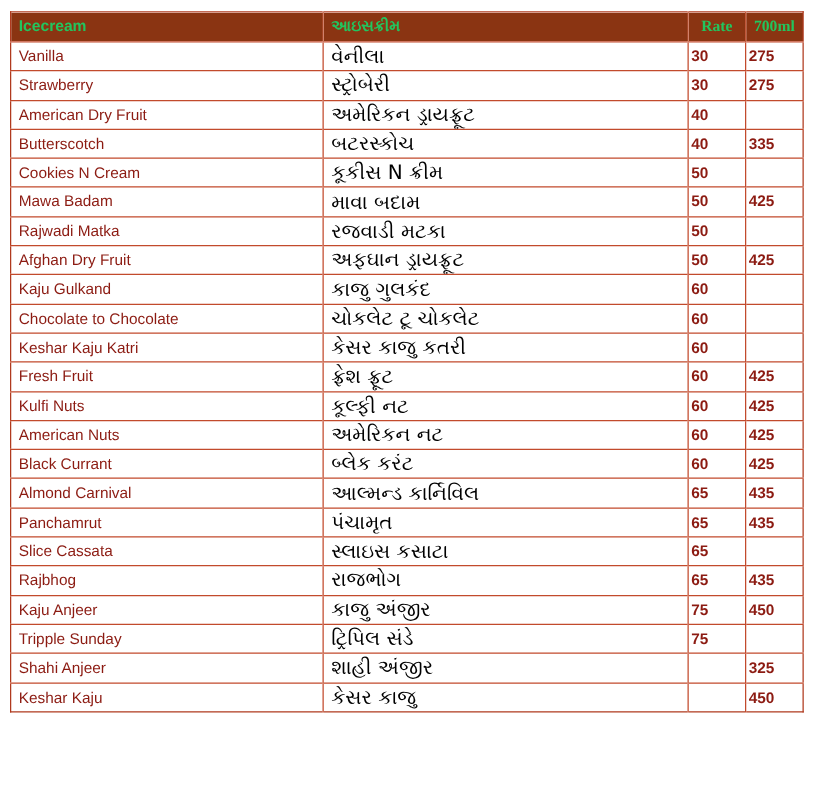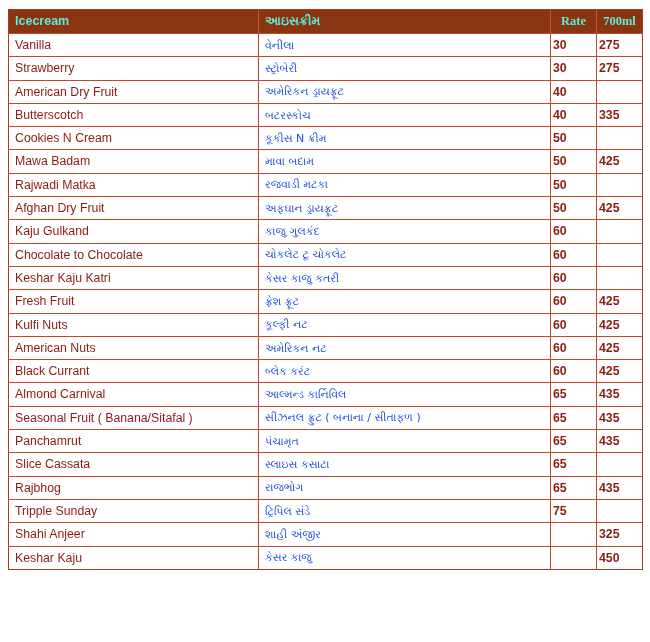--- a/index.html
+++ b/index.html
@@ -24,21 +24,21 @@
     table-layout: fixed;
     border: 1px solid #b03a1e;
   }
   table.menu col.c-en    { width: 250px; }
   table.menu col.c-gu    { width: 292px; }
   table.menu col.c-rate  { width: 46px; }
   table.menu col.c-ml    { width: 46px; }
 
   thead th {
     background: #8a3412;
-    color: #5eead4;
+    color: #22c55e;
     font-weight: bold;
     font-size: 12.5px;
     height: 24px;
     padding: 0 6px;
     text-align: left;
     border-right: 1px solid #c2583a;
     line-height: 1;
     white-space: nowrap;
     overflow: hidden;
   }
@@ -57,22 +57,22 @@
     border-top: 1px solid #c24a2c;
     border-right: 1px solid #c24a2c;
     white-space: nowrap;
     overflow: hidden;
     line-height: 1;
     vertical-align: middle;
   }
   tbody td:last-child { border-right: none; }
   tbody td.gu {
     font-family: "DejaVu Sans", "Liberation Sans", sans-serif;
-    font-size: 11px;
-    color: #1d4ed8;
+    font-size: 16px;
+    color: #000000;
   }
   tbody td.num {
     text-align: left;
     font-weight: bold;
     font-size: 12.3px;
     padding: 0 2px;
     color: #8c1b12;
   }
 </style>
 </head>
@@ -185,42 +185,42 @@
           <td class="num">60</td>
           <td class="num">425</td>
         </tr>
         <tr>
           <td>Almond Carnival</td>
           <td class="gu">આલ્મન્ડ કાર્નિવિલ</td>
           <td class="num">65</td>
           <td class="num">435</td>
         </tr>
         <tr>
-          <td>Seasonal Fruit ( Banana/Sitafal )</td>
-          <td class="gu">સીઝનલ ફ્રુટ ( બનાના / સીતાફળ )</td>
-          <td class="num">65</td>
-          <td class="num">435</td>
-        </tr>
-        <tr>
           <td>Panchamrut</td>
           <td class="gu">પંચામૃત</td>
           <td class="num">65</td>
           <td class="num">435</td>
         </tr>
         <tr>
           <td>Slice Cassata</td>
           <td class="gu">સ્લાઇસ કસાટા</td>
           <td class="num">65</td>
           <td class="num"></td>
         </tr>
         <tr>
           <td>Rajbhog</td>
           <td class="gu">રાજભોગ</td>
           <td class="num">65</td>
           <td class="num">435</td>
+        </tr>
+        <tr>
+          <td>Kaju Anjeer</td>
+          <td class="gu">કાજુ અંજીર</td>
+          <td class="num">75</td>
+          <td class="num">450</td>
         </tr>
         <tr>
           <td>Tripple Sunday</td>
           <td class="gu">ટ્રિપિલ સંડે</td>
           <td class="num">75</td>
           <td class="num"></td>
         </tr>
         <tr>
           <td>Shahi Anjeer</td>
           <td class="gu">શાહી અંજીર</td>

